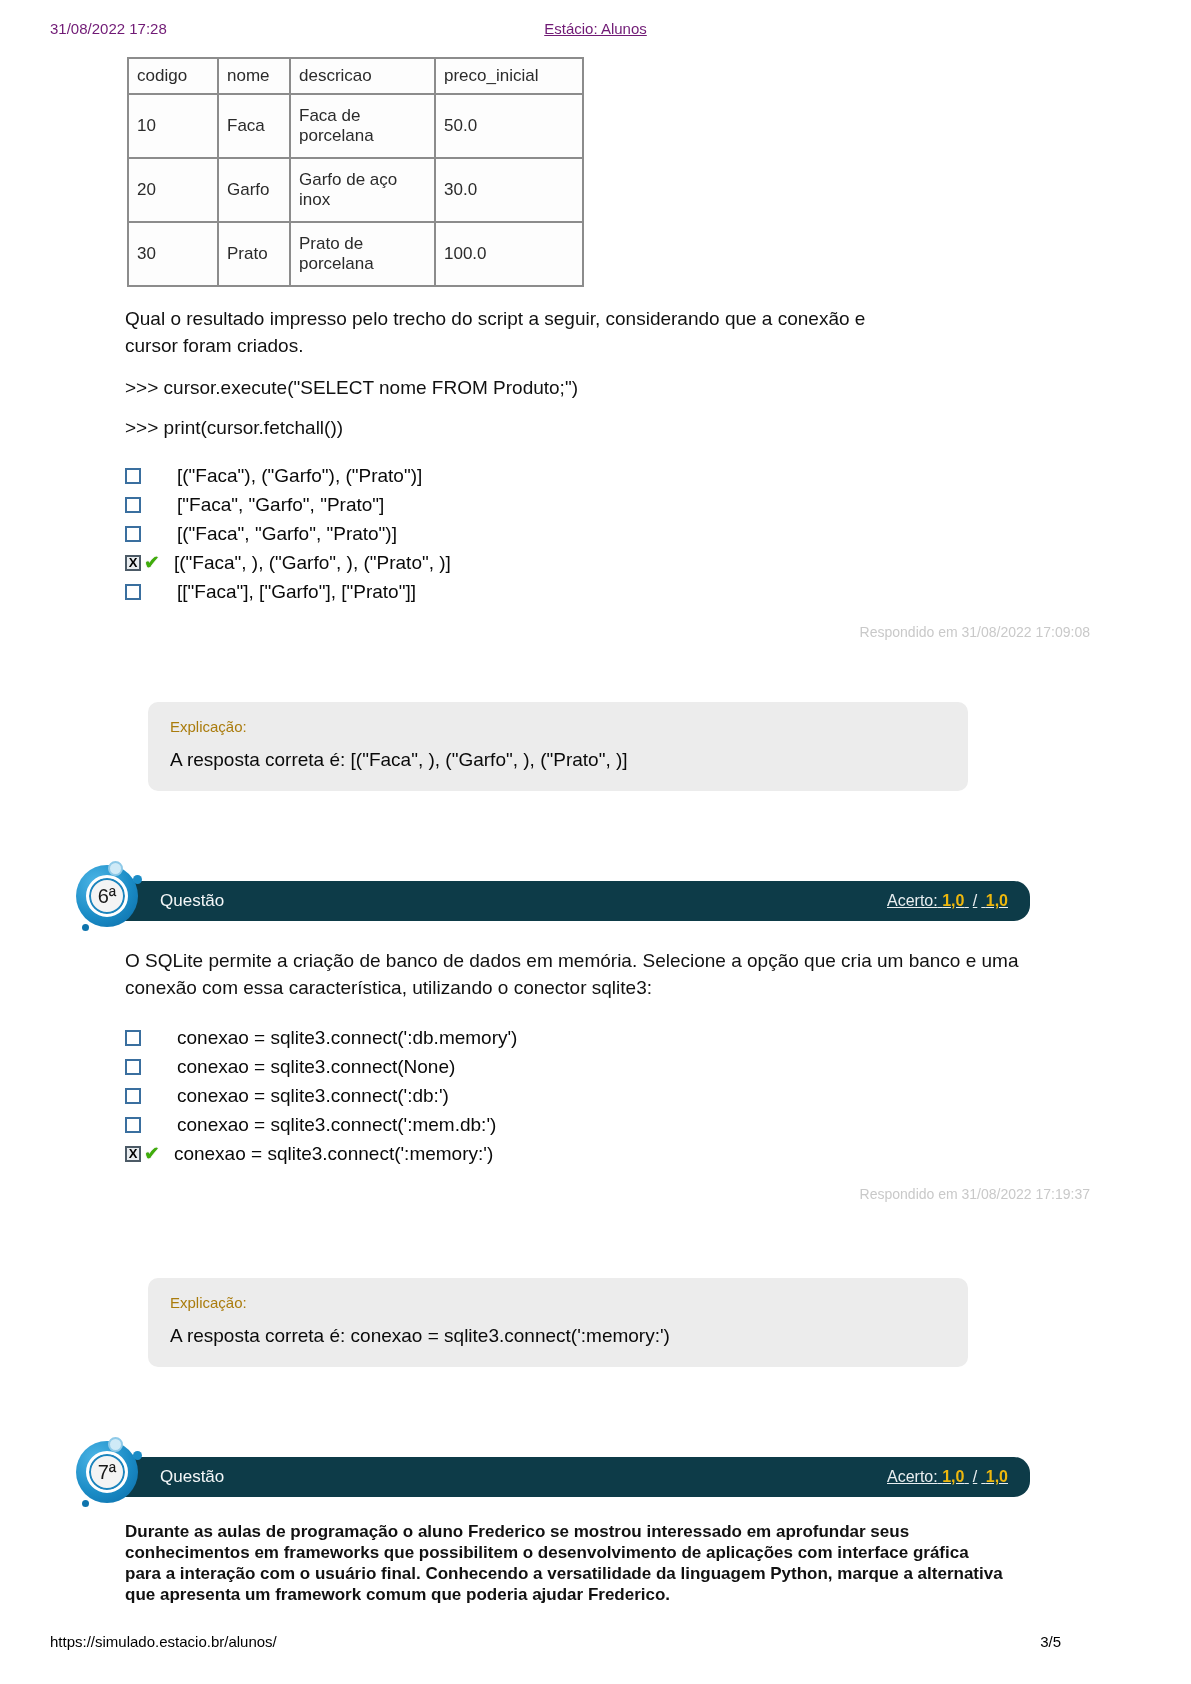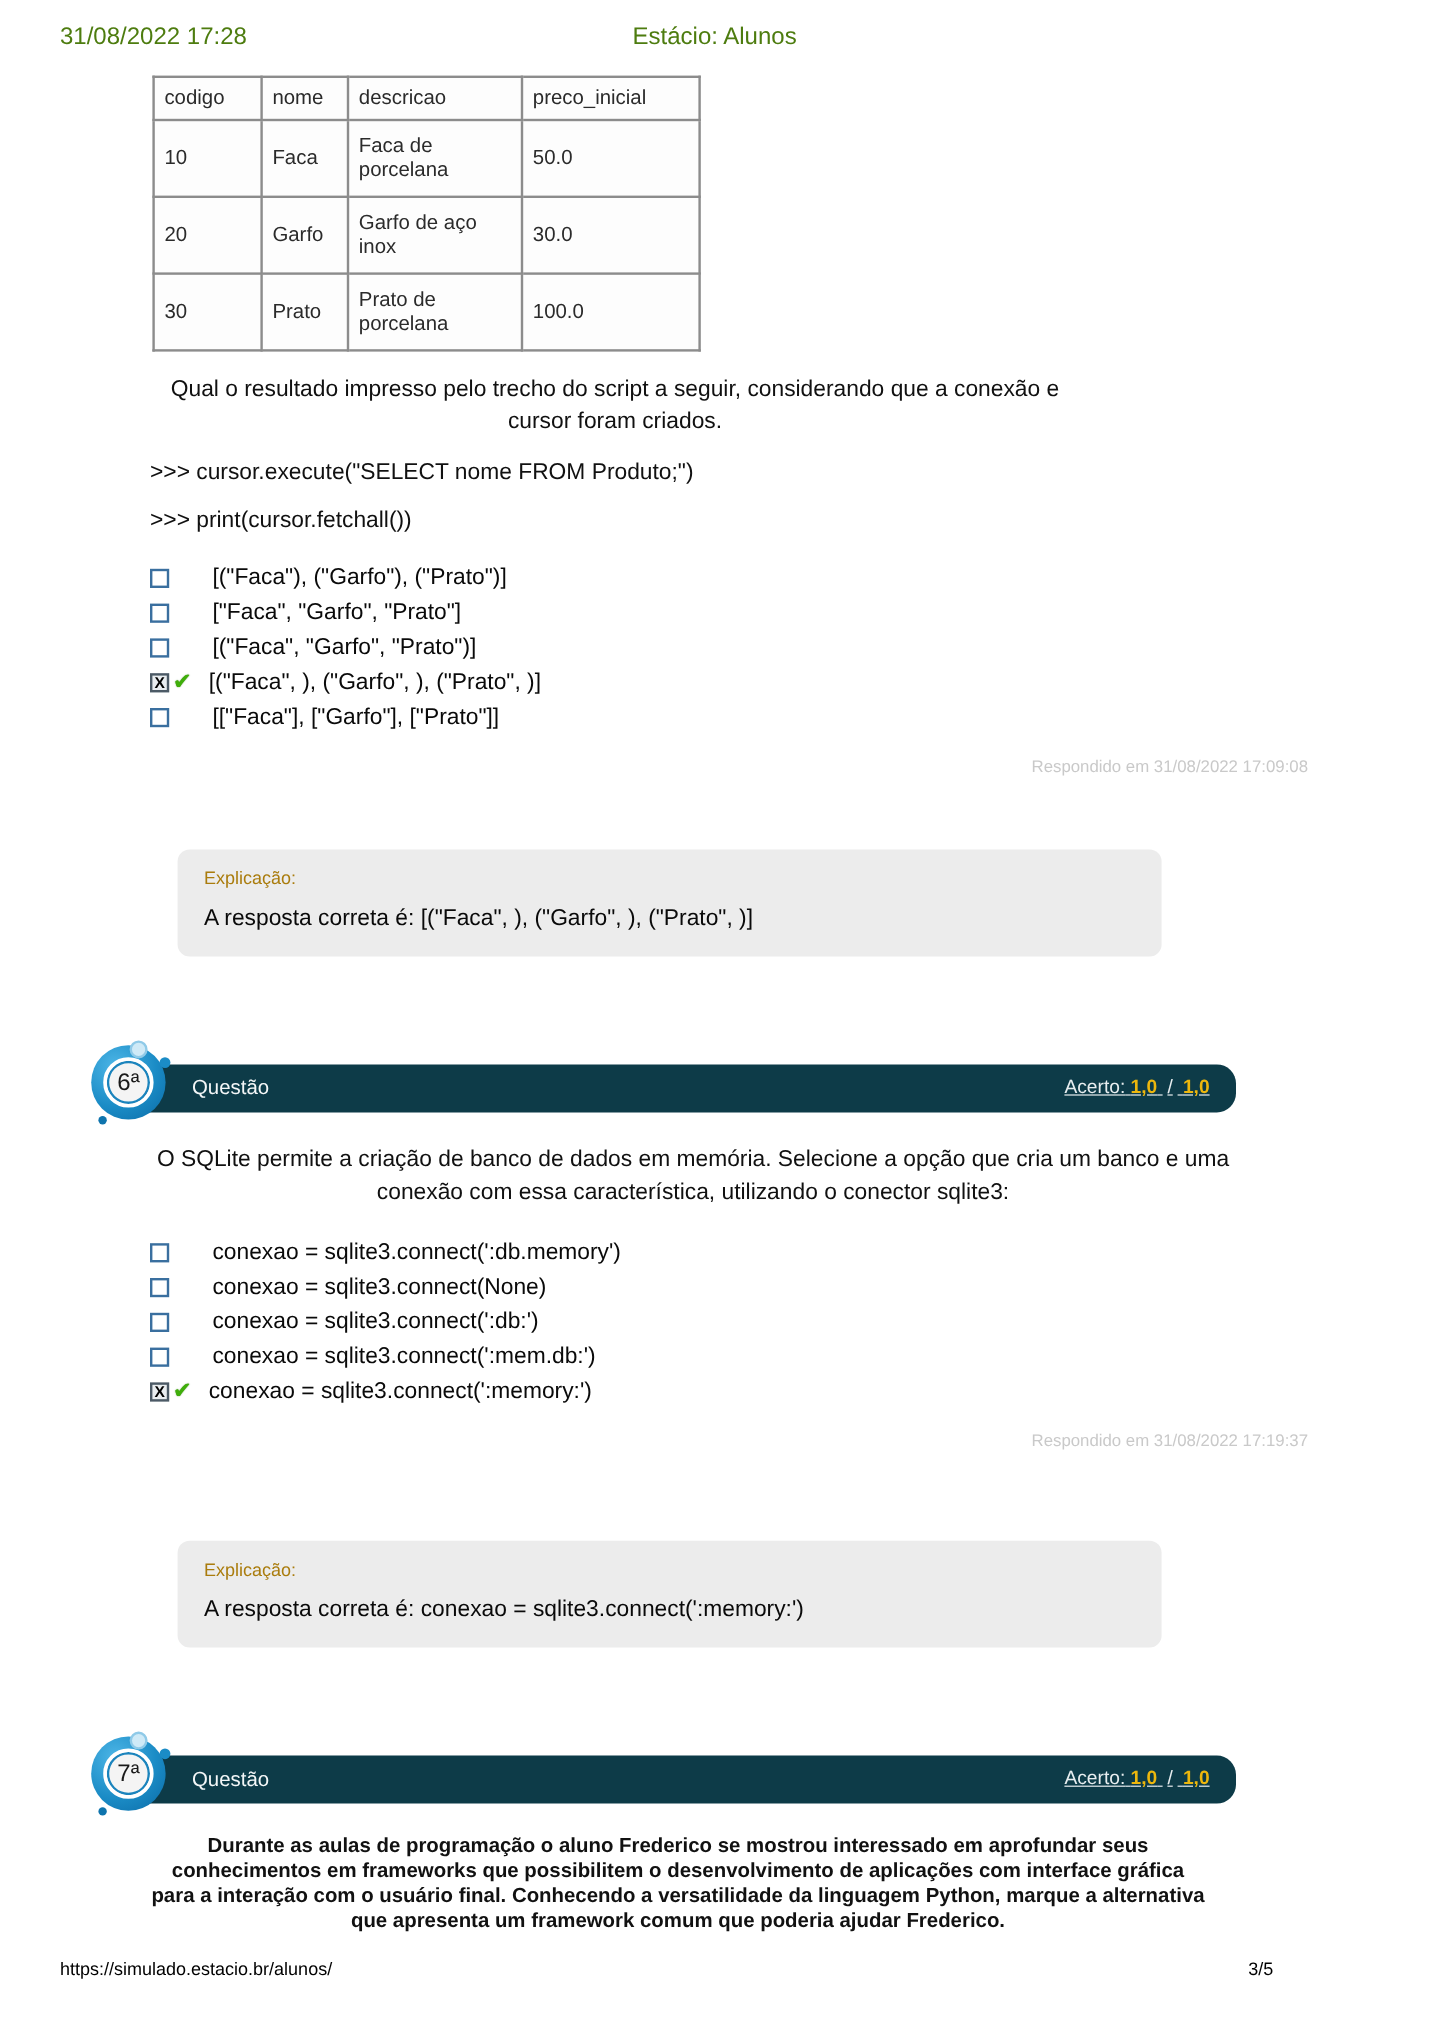--- a/index.html
+++ b/index.html
@@ -4,38 +4,38 @@
 <style>
   * { margin:0; padding:0; box-sizing:border-box; }
   html,body { background:#ffffff; }
   body {
     width:1191px; height:1684px; position:relative;
     font-family:"Liberation Sans","DejaVu Sans",sans-serif;
     color:#111; overflow:hidden;
   }
   .print-header {
     display:flex; justify-content:space-between; align-items:flex-start;
-    padding:20px 50px 0 50px; font-size:20px; color:#4d7c0f;
-  }
-  .print-header .center { position:absolute; left:0; right:0; text-align:center; }
+    padding:20px 50px 0 50px; font-size:15px; color:#701a75;
+  }
+  .print-header .center { position:absolute; left:0; right:0; text-align:center;text-decoration:underline; }
   
   table.result-table {
     border-collapse:collapse; margin:20px 0 0 127px;
     font-size:17px; color:#2b2b2b; background:#fdfdfd;
   }
   table.result-table th, table.result-table td {
     border:2px solid #8c8c8c; text-align:left; font-weight:normal;
     padding:4px 8px; vertical-align:middle;
   }
   table.result-table th { height:36px; }
   table.result-table td { height:64px; }
   .col-codigo{width:90px;} .col-nome{width:72px;} .col-desc{width:145px;} .col-preco{width:148px;}
   
   .content { margin-left:125px; }
-  .prompt { font-size:19px; line-height:27px; margin-top:18px; max-width:775px;text-align:center; }
+  .prompt { font-size:19px; line-height:27px; margin-top:18px; max-width:775px; }
   .prompt.q6 { max-width:905px; margin-top:26px; }
   .code-line { font-size:19px; margin-top:18px; }
   .options { margin-top:22px; }
   .option-row { display:flex; align-items:center; height:29px; }
   .checkbox {
     width:16px; height:16px; border:2px solid #3a6f9f; background:#fff;
     display:inline-block; flex:0 0 auto;
   }
   .checkbox.checked {
     border:2px solid #4c5a66; background:#e9edf0; color:#000;

